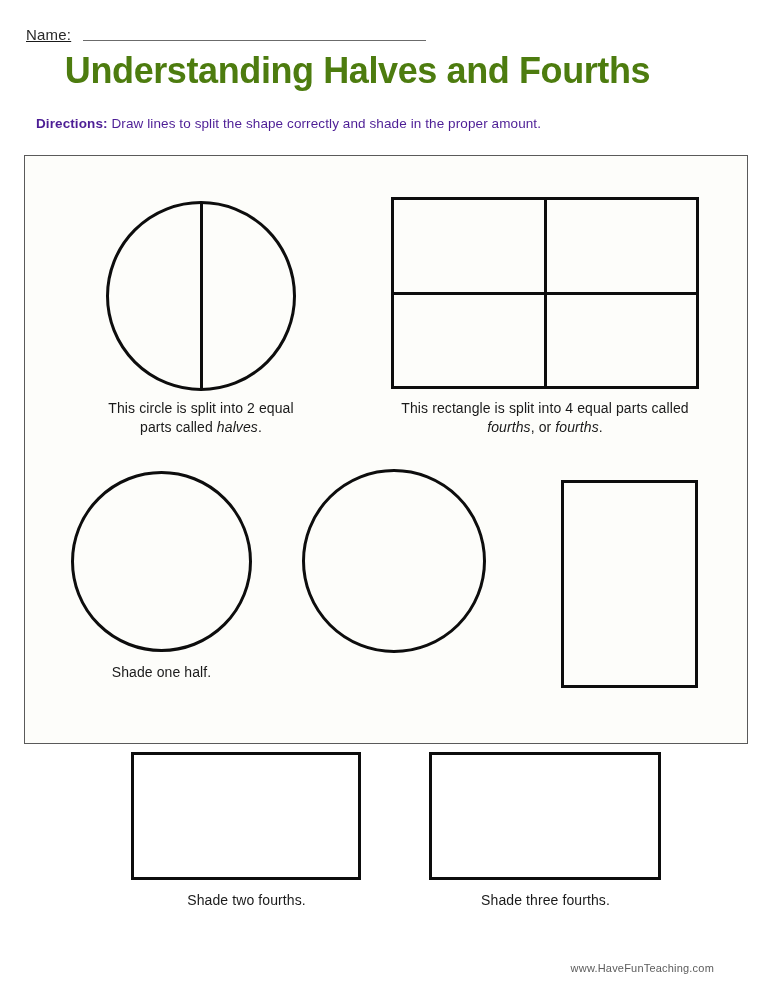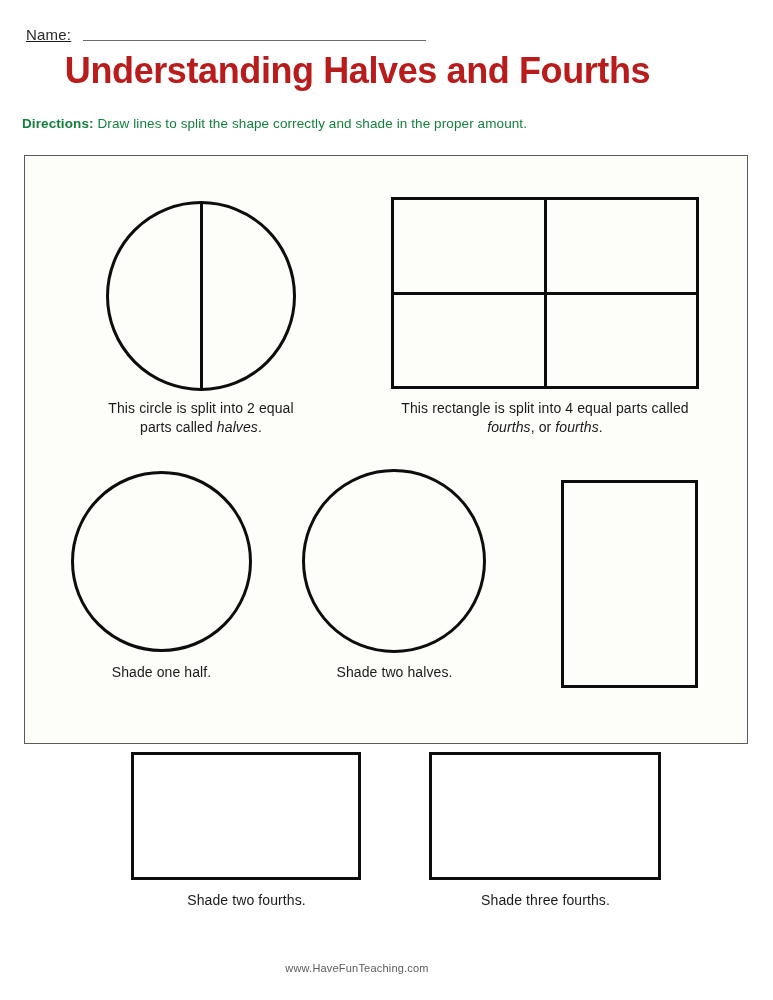--- a/index.html
+++ b/index.html
@@ -44,29 +44,29 @@
 
   .page-title {
     position: absolute;
     left: 0;
     top: 50px;
     width: 715px;
     text-align: center;
     font-size: 36px;
     font-weight: bold;
     letter-spacing: -0.4px;
-    color: #b91c1c;
+    color: #4d7c0f;
   }
 
   .directions {
     position: absolute;
-    left: 22px;
+    left: 36px;
     top: 116px;
     font-size: 13.5px;
-    color: #15803d;
+    color: #4c1d95;
     letter-spacing: 0.1px;
   }
   .directions .d-label {
     font-weight: bold;
   }
 
   
   .worksheet-box {
     position: absolute;
     left: 24px;
@@ -122,21 +122,21 @@
   }
   .caption em {
   }
 
   
   .footer {
     position: absolute;
     left: 0;
     top: 962px;
     width: 714px;
-    text-align: center;
+    text-align: right;
     font-size: 11px;
     color: #5c5c5c;
     letter-spacing: 0.2px;
   }
 </style>
 </head>
 <body>
 
 <div class="name-row">
   <span class="name-label">Name:</span>
@@ -174,21 +174,20 @@
   </div>
 
   <div class="shape-cell" style="left:46px; top:315px; width:181px; height:181px;">
     <div class="circle" style="width:181px; height:181px;"></div>
   </div>
   <div class="caption" style="left:31px; top:507px; width:211px;">Shade one half.</div>
 
   <div class="shape-cell" style="left:277px; top:313px; width:184px; height:184px;">
     <div class="circle" style="width:184px; height:184px;"></div>
   </div>
-  <div class="caption" style="left:264px; top:507px; width:211px;">Shade two halves.</div>
 
   <div class="shape-cell" style="left:536px; top:324px; width:137px; height:208px;">
     <div class="rect" style="width:137px; height:208px;"></div>
   </div>
 
   <div class="shape-cell" style="left:106px; top:596px; width:230px; height:128px;">
     <div class="rect" style="width:230px; height:128px;"></div>
   </div>
   <div class="caption" style="left:116px; top:735px; width:211px;">Shade two fourths.</div>
 

